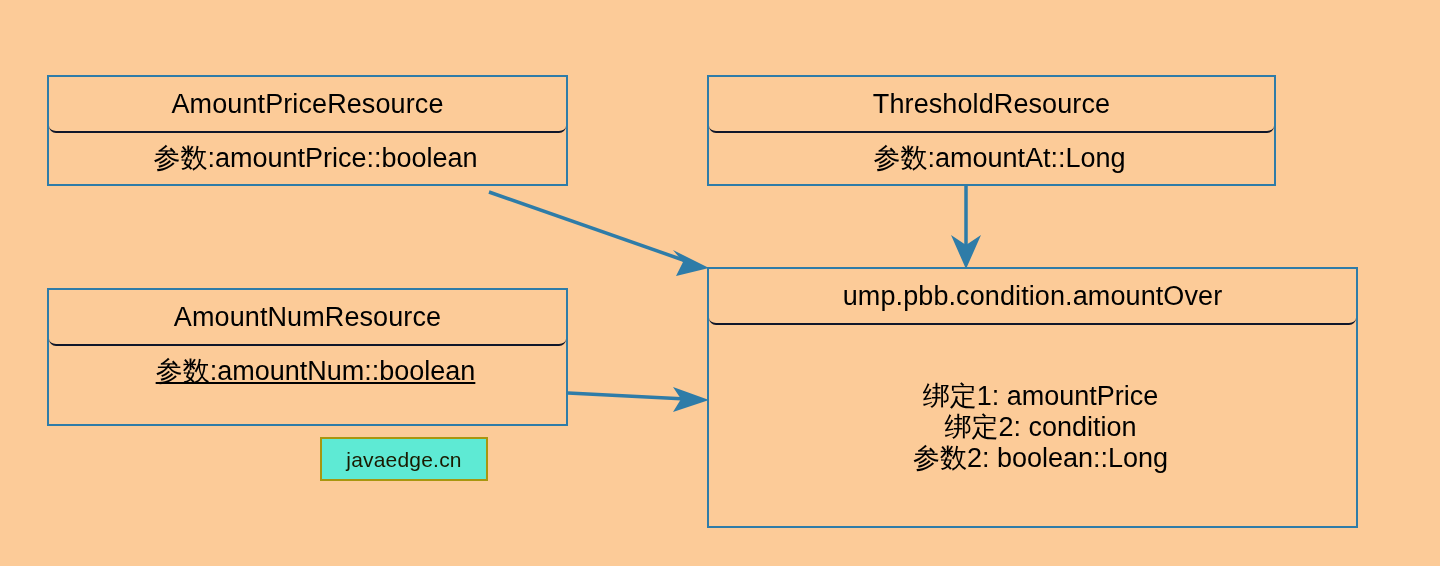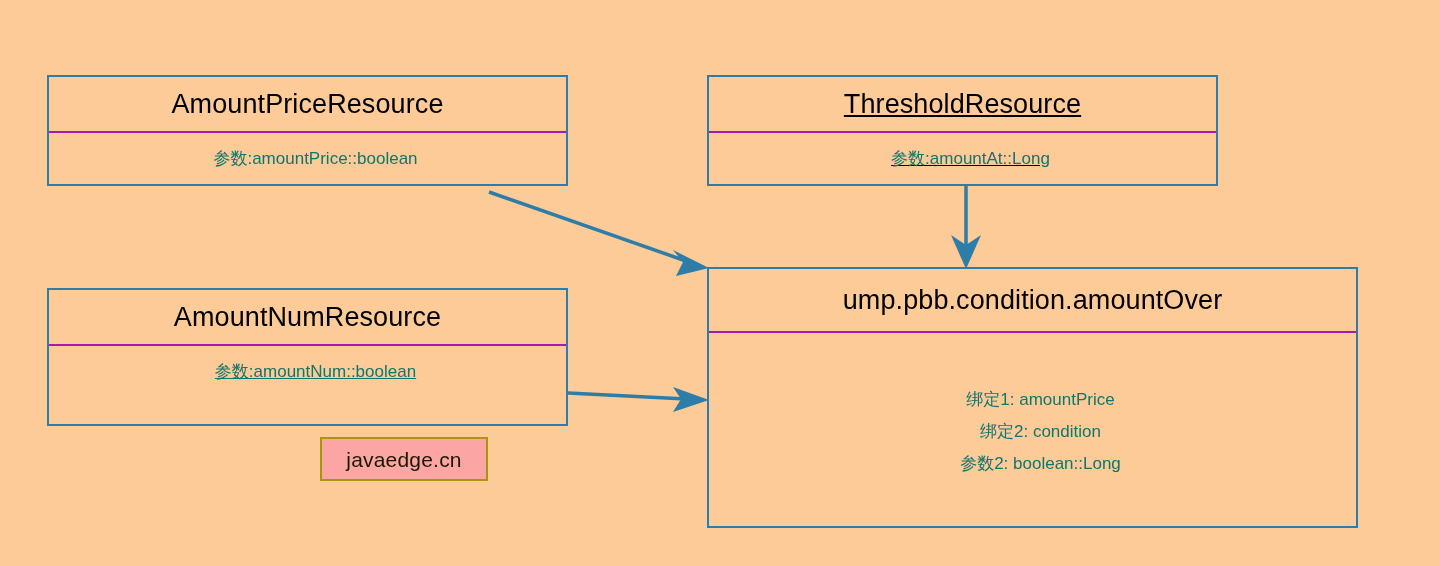--- a/index.html
+++ b/index.html
@@ -32,81 +32,82 @@
     display: flex;
     align-items: center;
     justify-content: center;
     color: #000000;
     font-size: 27px;
     line-height: 1;
     letter-spacing: 0.1px;
     white-space: nowrap;
   }
   .uml-title.with-divider {
-    border-bottom: 2px solid #a21caf;
+    border-bottom: 2px solid #0f172a;
+    border-radius: 7px;
   }
   .uml-row {
     box-sizing: border-box;
     display: flex;
     align-items: center;
     justify-content: center;
-    color: #0f766e;
-    font-size: 17px;
+    color: #000000;
+    font-size: 27px;
     line-height: 1;
     white-space: nowrap;
     padding-left: 16px;
   }
   .uml-body {
     flex: 1;
     display: flex;
     flex-direction: column;
     align-items: center;
     justify-content: center;
-    gap: 15px;
+    gap: 4px;
     padding-top: 4px;
   }
   .uml-body .uml-row {
     height: auto;
   }
 
   
   #box-amount-price   { left: 47px;  top: 75px;  width: 521px; height: 111px; }
   #box-amount-price   .uml-title { height: 56px; }
   #box-amount-price   .uml-row   { height: 51px; }
 
-  #box-threshold      { left: 707px; top: 75px;  width: 511px; height: 111px; text-decoration: underline; }
+  #box-threshold      { left: 707px; top: 75px;  width: 569px; height: 111px; }
   #box-threshold      .uml-title { height: 56px; }
   #box-threshold      .uml-row   { height: 51px; }
 
   #box-amount-num     { left: 47px;  top: 288px; width: 521px; height: 138px; }
   #box-amount-num     .uml-title { height: 56px; }
   #box-amount-num     .uml-row   { height: 51px; text-decoration: underline; }
 
   #box-amount-over    { left: 707px; top: 267px; width: 651px; height: 261px; }
-  #box-amount-over    .uml-title { height: 64px; }
+  #box-amount-over    .uml-title { height: 56px; }
 
   
   #connectors {
     position: absolute;
     left: 0;
     top: 0;
     width: 1440px;
     height: 566px;
     pointer-events: none;
   }
 
   
   #watermark {
     position: absolute;
     left: 320px;
     top: 437px;
     width: 168px;
     height: 44px;
     box-sizing: border-box;
-    background: #fca5a5;
+    background: #5eead4;
     border: 2px solid #a8960f;
     display: flex;
     align-items: center;
     justify-content: center;
     color: #1a1a00;
     font-size: 21px;
     line-height: 1;
     letter-spacing: 0.2px;
   }
 </style>

